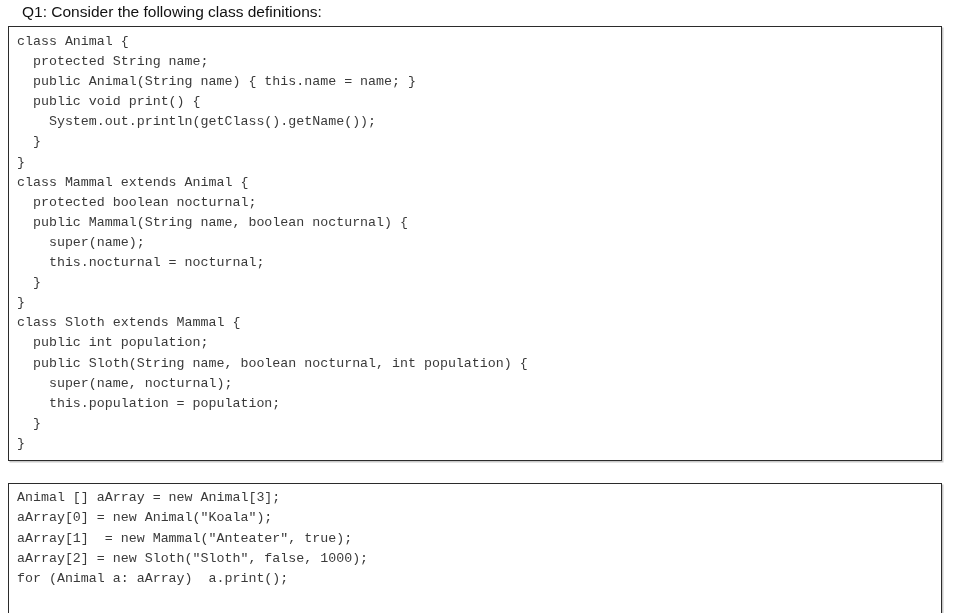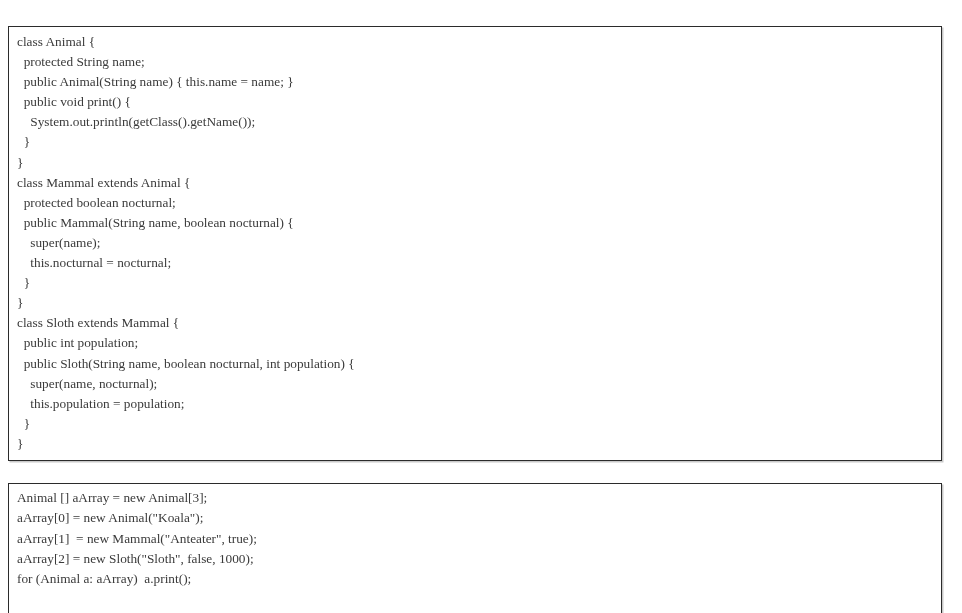--- a/index.html
+++ b/index.html
@@ -52,37 +52,38 @@
   }
   #code-box-fragment {
     left: 8px;
     top: 483px;
     width: 934px;
     height: 136px;
   }
   .code-text {
     margin: 0;
     padding: 5px 0 0 8px;
-    font-family: Liberation Serif, serif;
+    font-family: Liberation Mono, monospace;
     font-size: 13.3px;
     line-height: 20.1px;
     color: #3a3a3a;
     white-space: pre;
     letter-spacing: 0px;
   }
   #code-box-fragment .code-text {
     padding-top: 4px;
     line-height: 20.3px;
   }
 </style>
 </head>
 <body>
 
 <div class="page">
 
+  <div class="q-heading" id="q1-heading">Q1: Consider the following class definitions:</div>
 
   <div class="code-box" id="code-box-classes">
     <pre class="code-text">class Animal {
   protected String name;
   public Animal(String name) { this.name = name; }
   public void print() {
     System.out.println(getClass().getName());
   }
 }
 class Mammal extends Animal {

